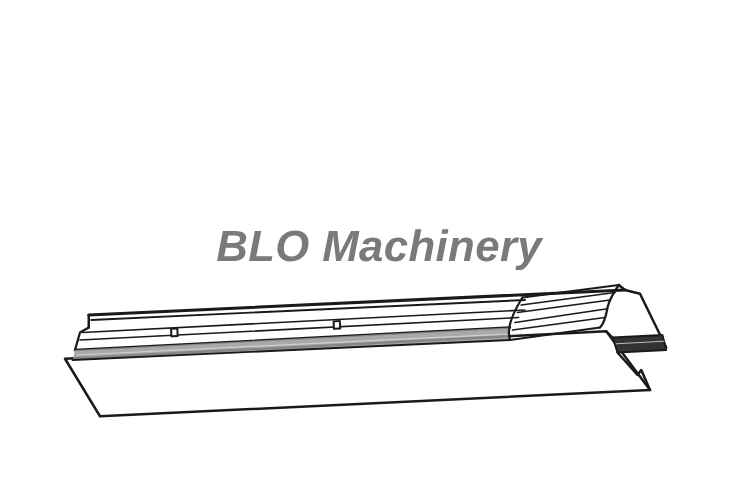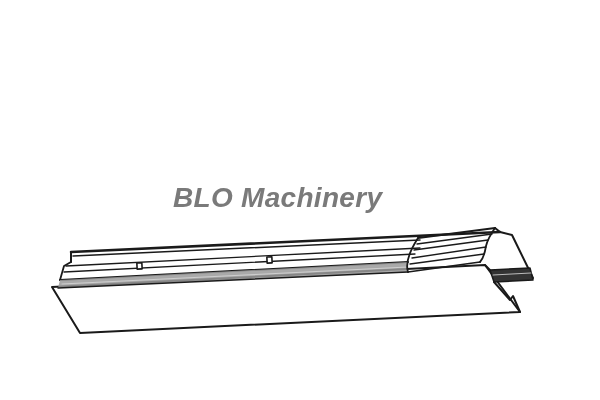--- a/index.html
+++ b/index.html
@@ -15,21 +15,21 @@
       left: 0; top: 0;
       width: 600px; height: 400px;
     }
     .watermark {
       position: absolute;
       left: 173px;
       top: 178px;
       font-family: "Liberation Sans", sans-serif;
       font-weight: bold;
       font-style: italic;
-      font-size: 28px;
+      font-size: 35px;
       line-height: 40px;
       color: #7a7a7a;
       letter-spacing: 0.3px;
       white-space: nowrap;
     }
   </style>
 </head>
 <body>
 
 <div class="canvas">

